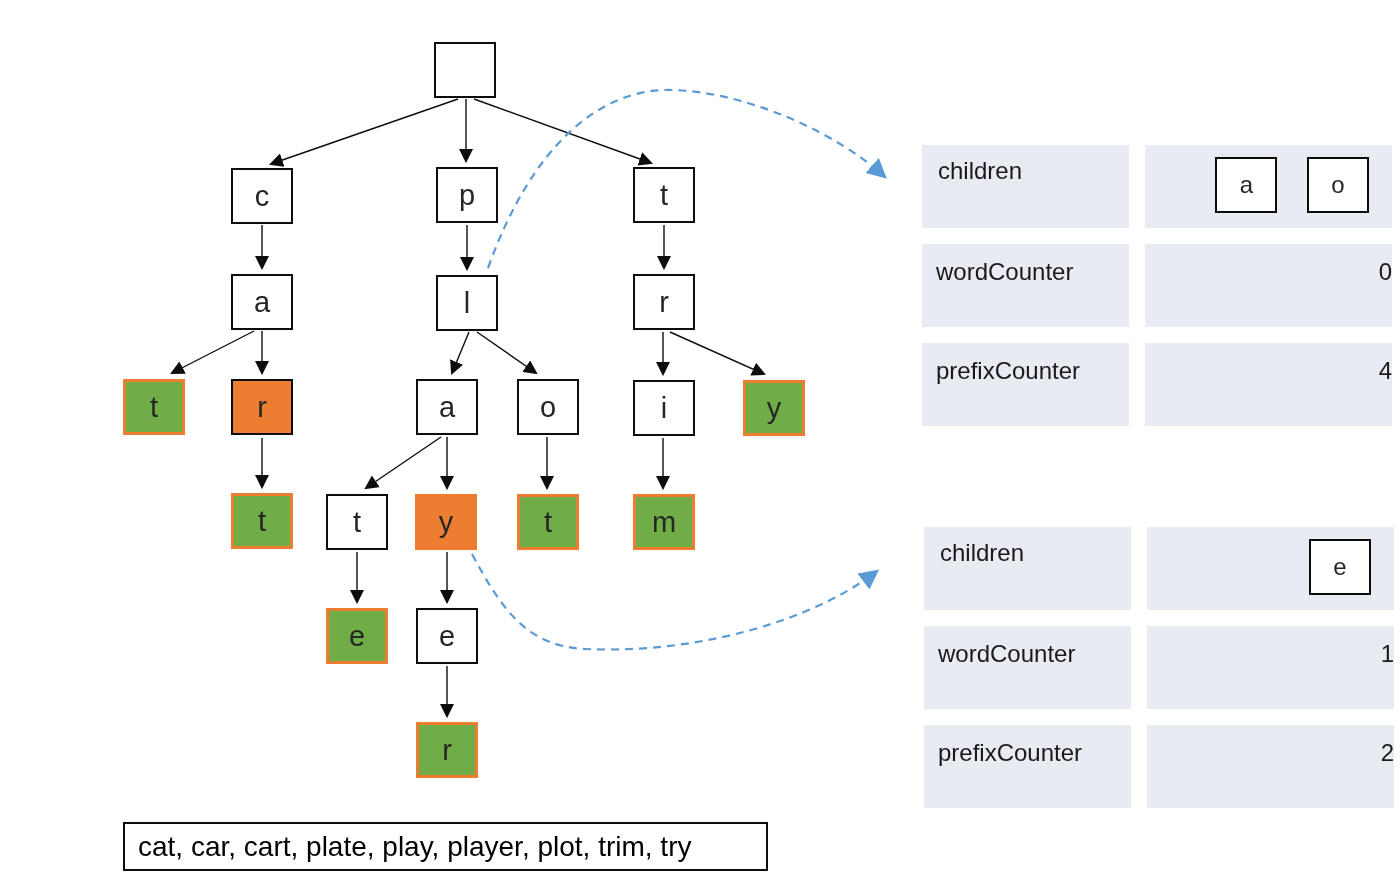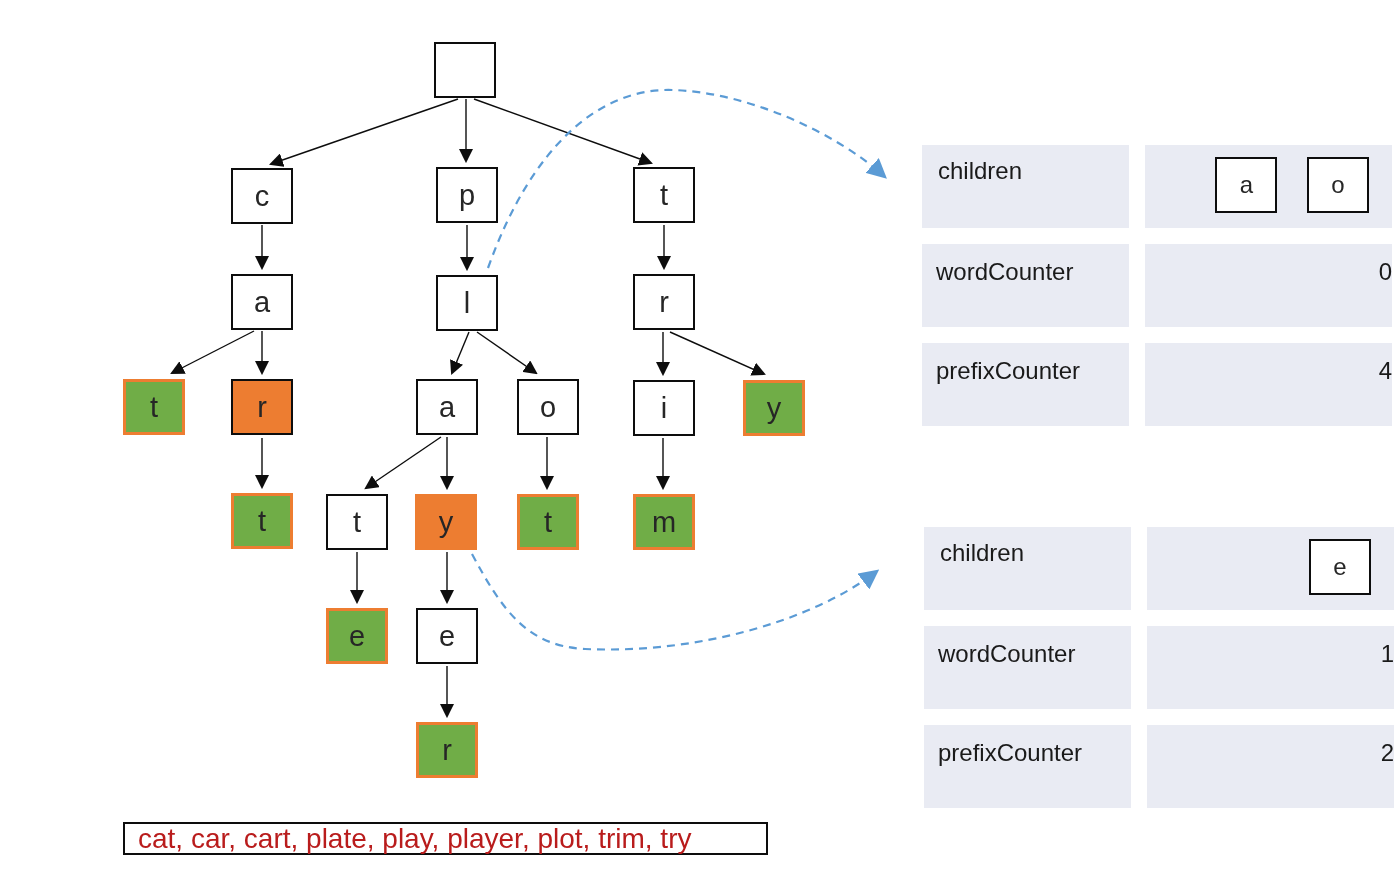--- a/index.html
+++ b/index.html
@@ -35,23 +35,23 @@
   .ptable .cell.children-cell { padding-top: 12px; padding-left: 16px; }
   .mini-box {
     display: inline-flex; width: 62px; height: 56px;
     background: #ffffff; border: 2px solid #0d0d0d;
     align-items: center; justify-content: center;
     font-size: 24px; color: #262626; margin-right: 23px; vertical-align: top;
   }
 
   
   .word-box {
-    position: absolute; left: 123px; top: 822px; width: 645px; height: 33px;
+    position: absolute; left: 123px; top: 822px; width: 645px; height: 49px;
     background: #ffffff; border: 2px solid #0d0d0d;
-    font-size: 28px; color: #b91c1c; display: flex; align-items: center;
+    font-size: 28px; color: #000000; display: flex; align-items: center;
     padding-left: 13px; white-space: nowrap;
   }
 </style>
 </head>
 <body>
 
 <div class="canvas">
 
   <svg class="overlay">
     <defs>

